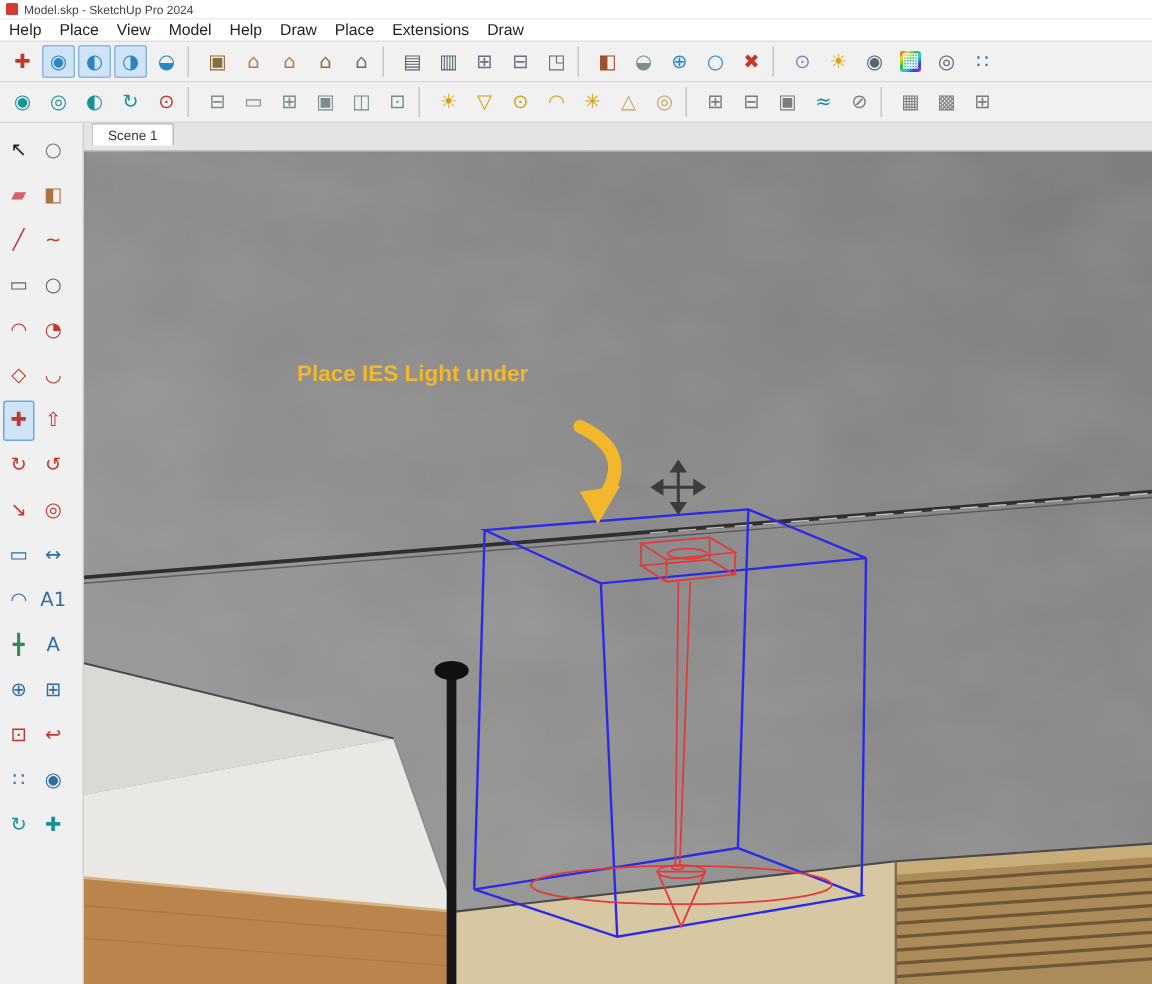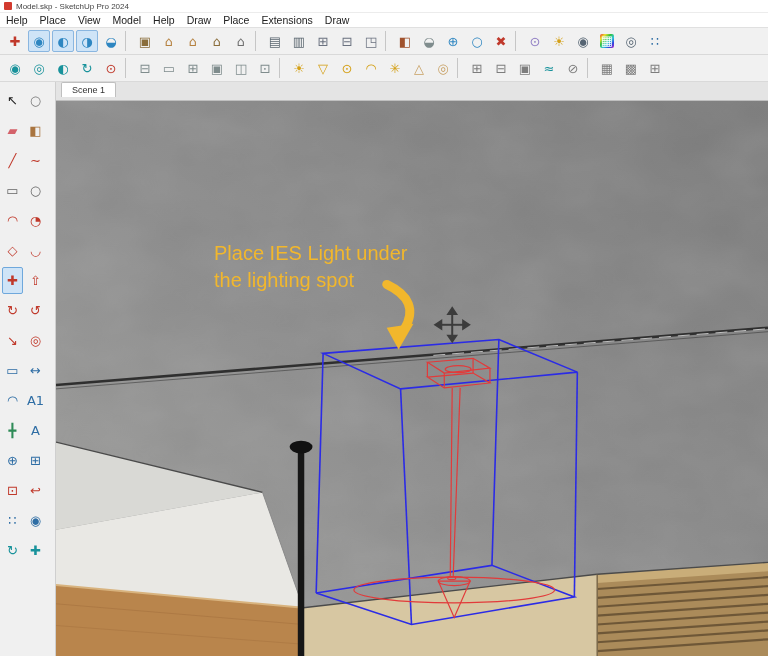--- a/index.html
+++ b/index.html
@@ -29,21 +29,21 @@
         font-size:13px;line-height:1;border:1px solid transparent;border-radius:2px;background:transparent;
         padding:0;cursor:default;font-family:"DejaVu Sans",sans-serif}
   .pbtn.selected{background:#cfe4f7;border-color:#6fa8dc}
   .right{flex:1;display:flex;flex-direction:column;min-width:0}
   .tabbar{height:18px;background:#e4e4e4;border-bottom:1px solid #bfbfbf;
           display:flex;align-items:flex-start;padding-left:5px}
   .tab{background:#ffffff;border:1px solid #bfbfbf;border-bottom:none;font-size:9px;
        padding:2px 10px 2px 10px;border-radius:2px 2px 0 0;color:#333}
   .viewport{position:relative;flex:1;overflow:hidden;background:#8a8a8a}
   .viewport svg{display:block;width:100%;height:100%}
-  .annotation{position:absolute;left:158px;top:139px;font-weight:normal;font-size:20px;
+  .annotation{position:absolute;left:142px;top:139px;font-weight:bold;font-size:15px;
               color:#f2b72c;line-height:1.35;pointer-events:none;white-space:nowrap}
 </style>
 </head>
 <body>
 
 <div class="titlebar" data-name="title-bar">
   <div class="app-icon" data-name="app-icon"></div>
   <span data-name="window-title">Model.skp - SketchUp Pro 2024</span>
 </div>
 
@@ -441,17 +441,16 @@
           <line x1="399" y1="214" x2="399" y2="240"></line>
           <polygon points="382,227 388,223 388,231"></polygon>
           <polygon points="416,227 410,223 410,231"></polygon>
           <polygon points="399,210 395,216 403,216"></polygon>
           <polygon points="399,244 395,238 403,238"></polygon>
         </g>
       </svg>
 
       <div class="annotation" data-name="annotation-text">
         <div data-name="annotation-line-1">Place IES Light under</div>
-        <div data-name="annotation-line-2">the lighting spot</div>
       </div>
     </div>
   </div>
 </div>
 
 </body></html>

